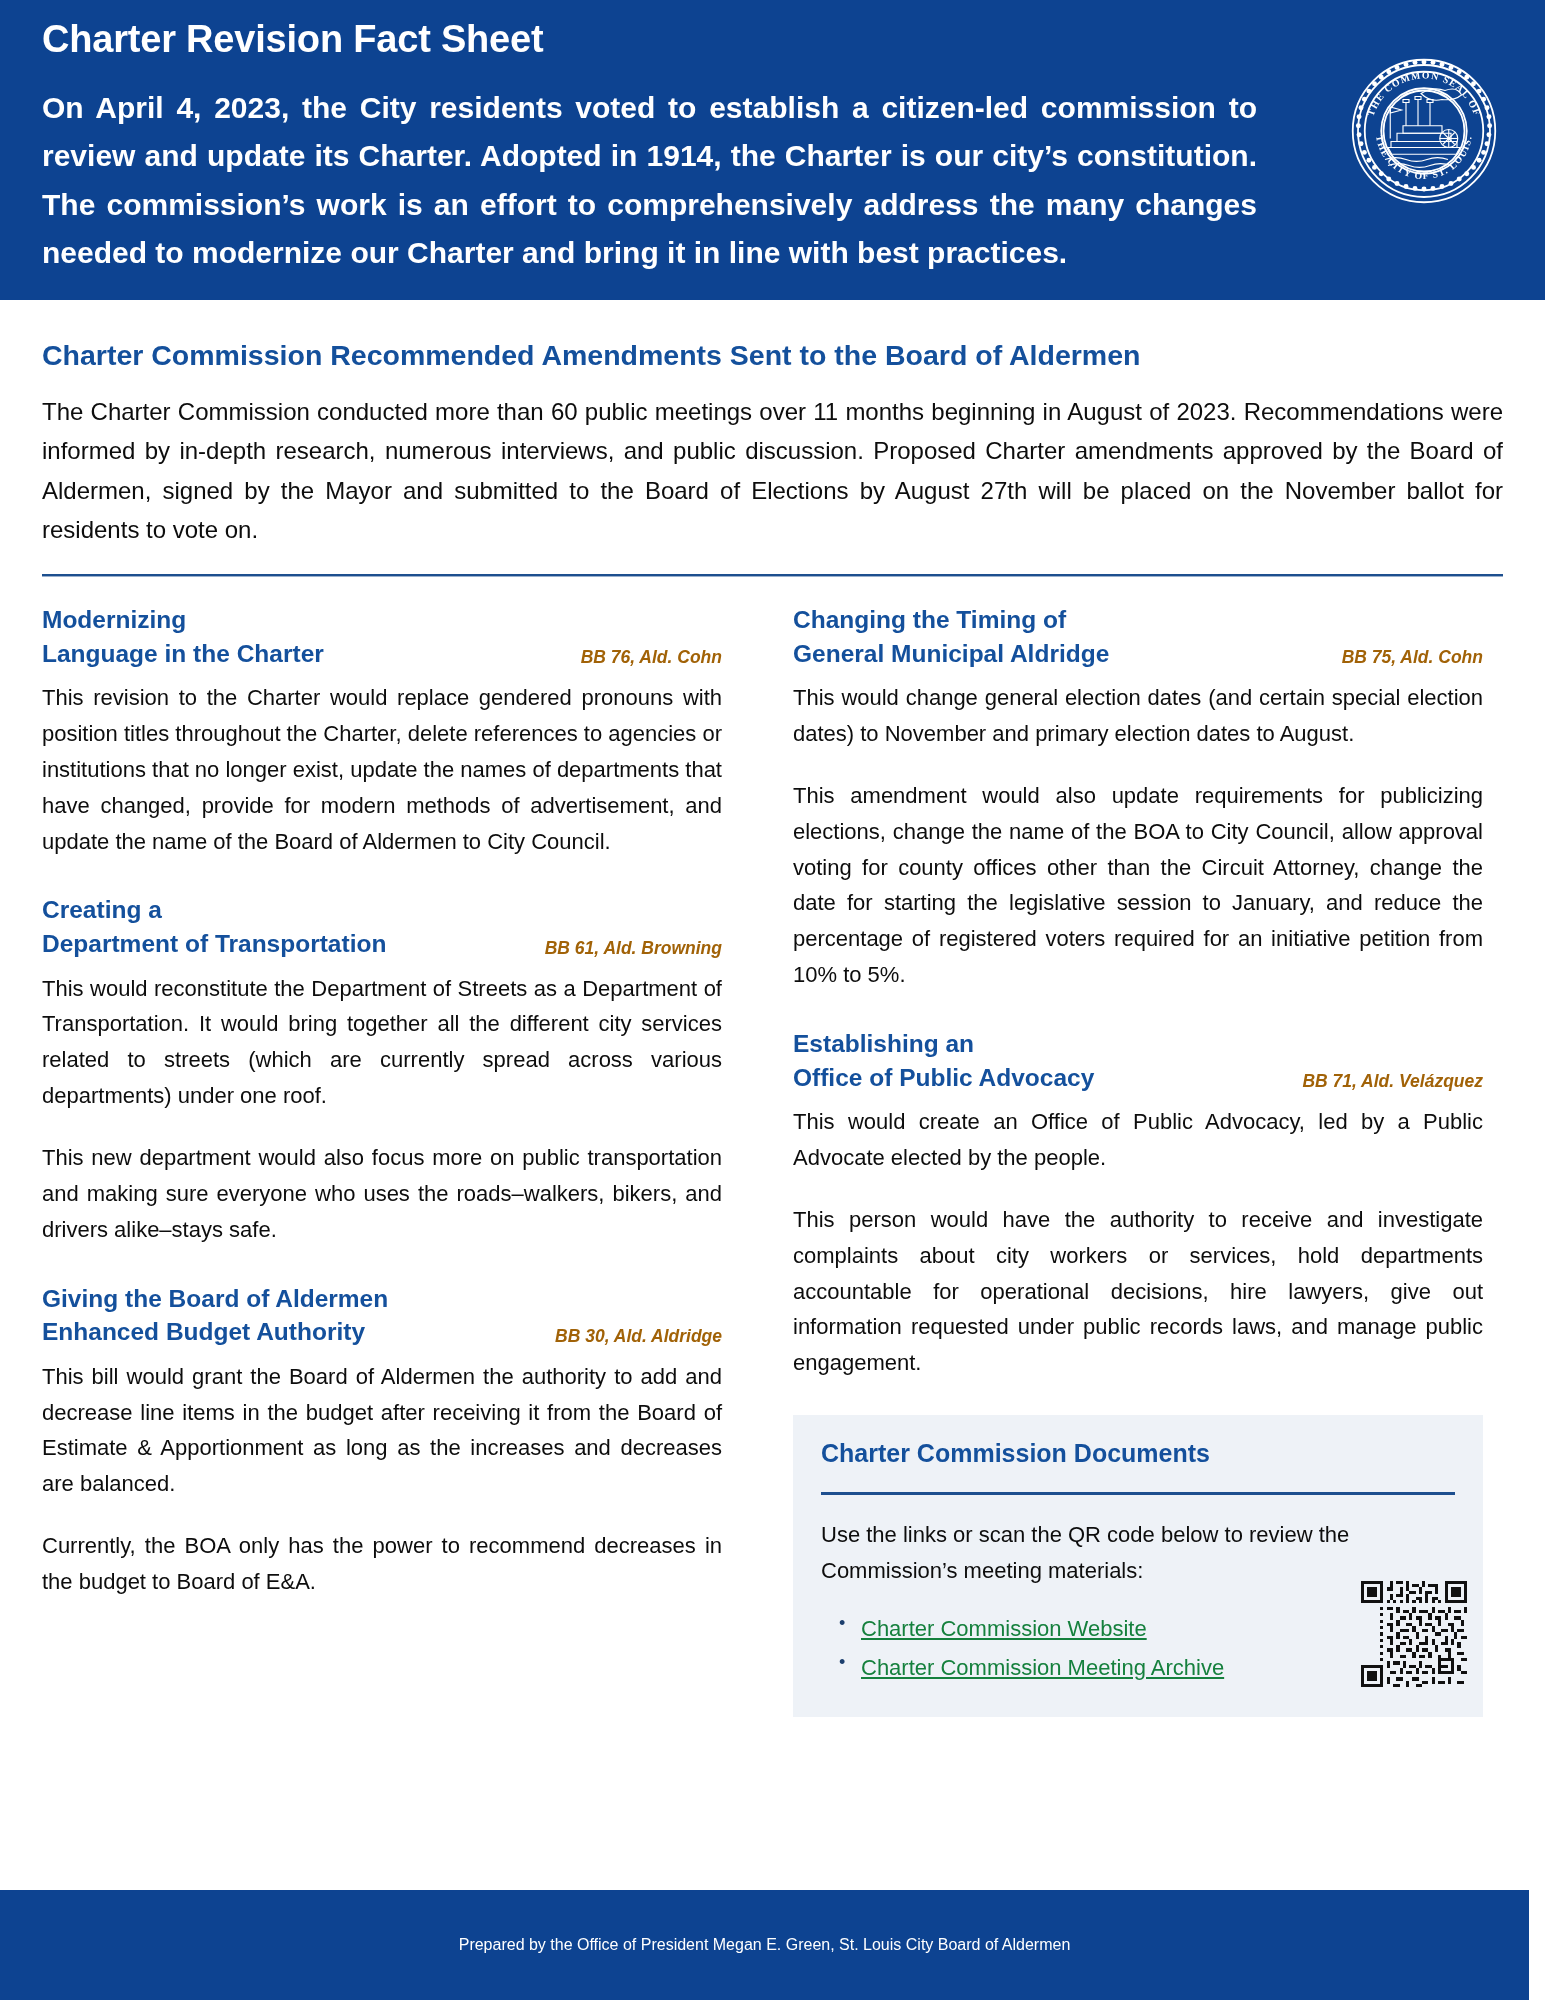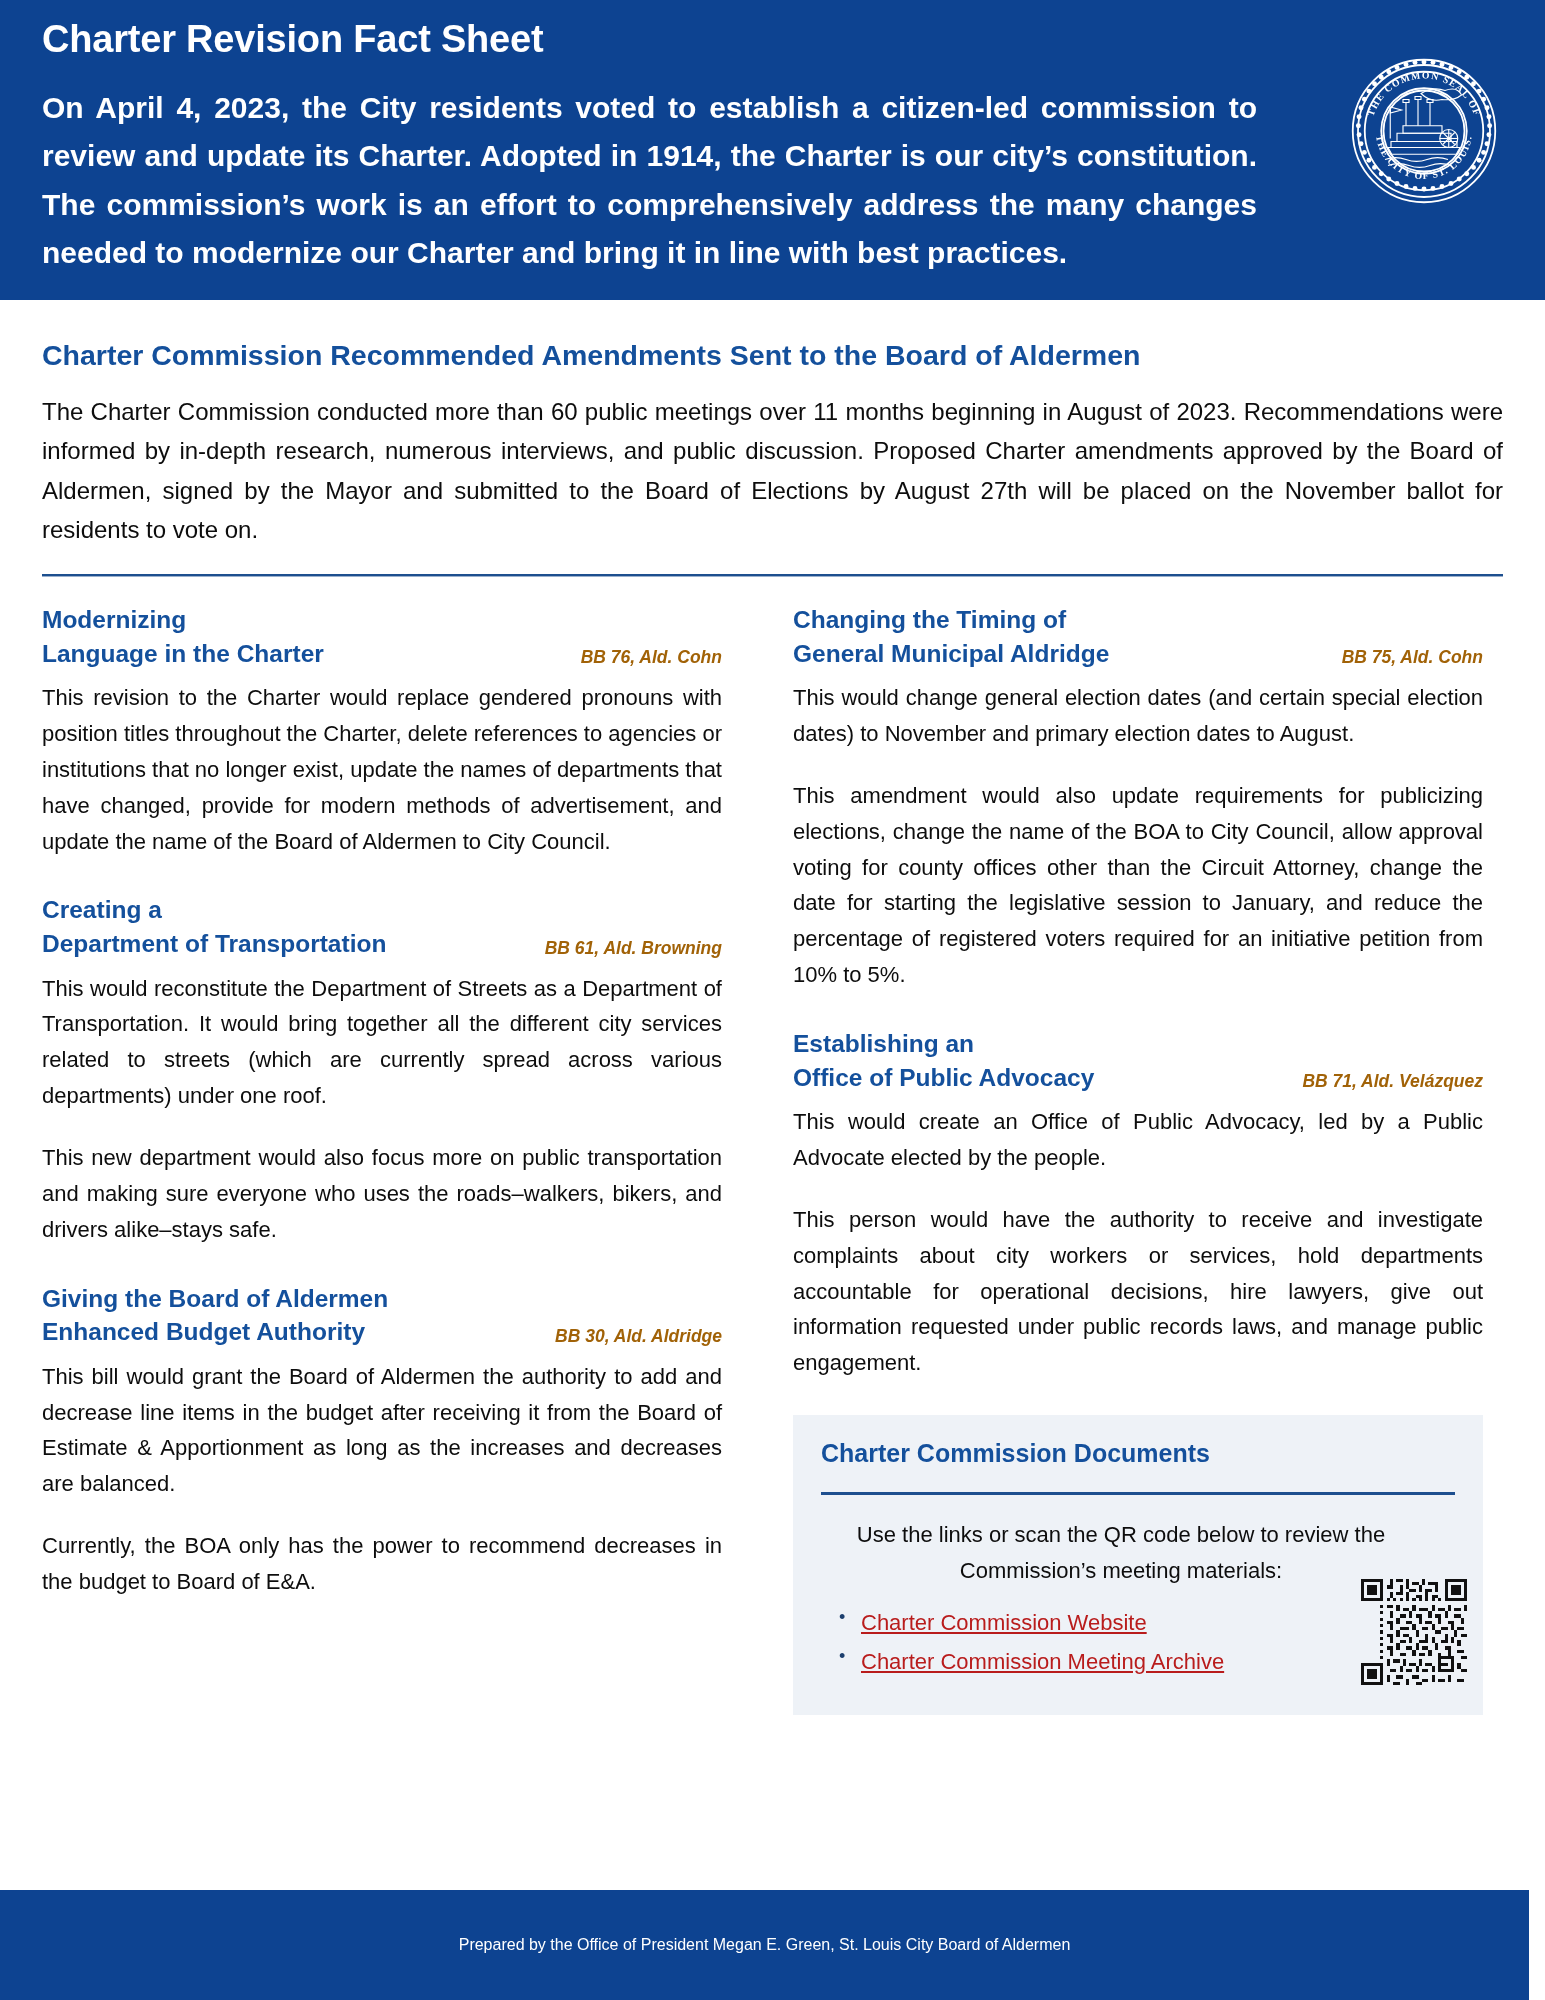--- a/index.html
+++ b/index.html
@@ -122,44 +122,43 @@
     color: #14509c;
     font-size: 25px;
     font-weight: bold;
     padding-bottom: 24px;
     border-bottom: 3px solid #1d4f8f;
     margin: 0 0 22px 0;
   }
   .docs-body {
     font-size: 22px;
     line-height: 1.62;
-    margin: 0 0 16px 0;
+    margin: 0 0 22px 0;
     width: 600px;
-    text-align: center;
   }
   .docs-list {
     margin: 0;
     padding-left: 40px;
     list-style: none;
   }
   .docs-list li {
     font-size: 22px;
     line-height: 1.75;
     position: relative;
   }
   .docs-list li::before {
     content: "•";
     position: absolute;
     left: -22px;
     top: -2px;
     color: #1c3f6e;
     font-size: 18px;
   }
   .docs-list a {
-    color: #b91c1c;
+    color: #15803d;
     text-decoration: underline;
   }
   .qr {
     position: absolute;
     right: 16px;
     bottom: 30px;
     width: 106px;
     height: 106px;
   }
 

